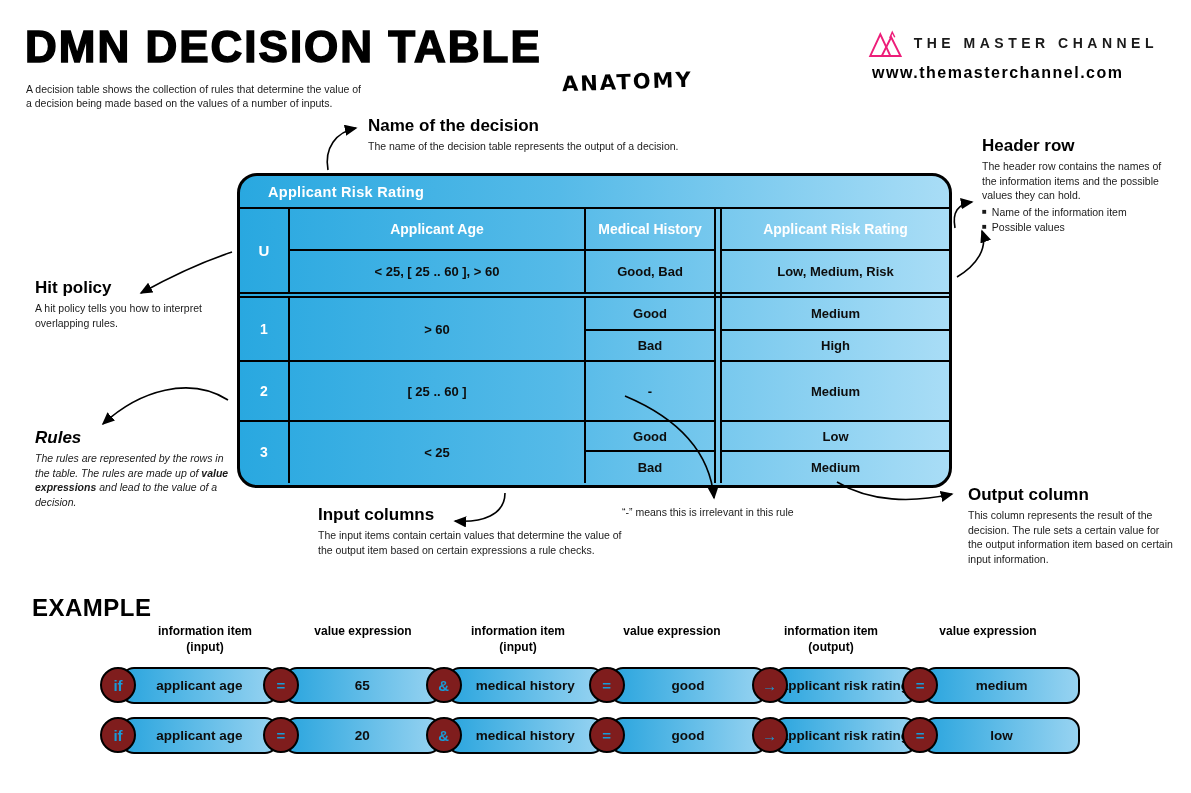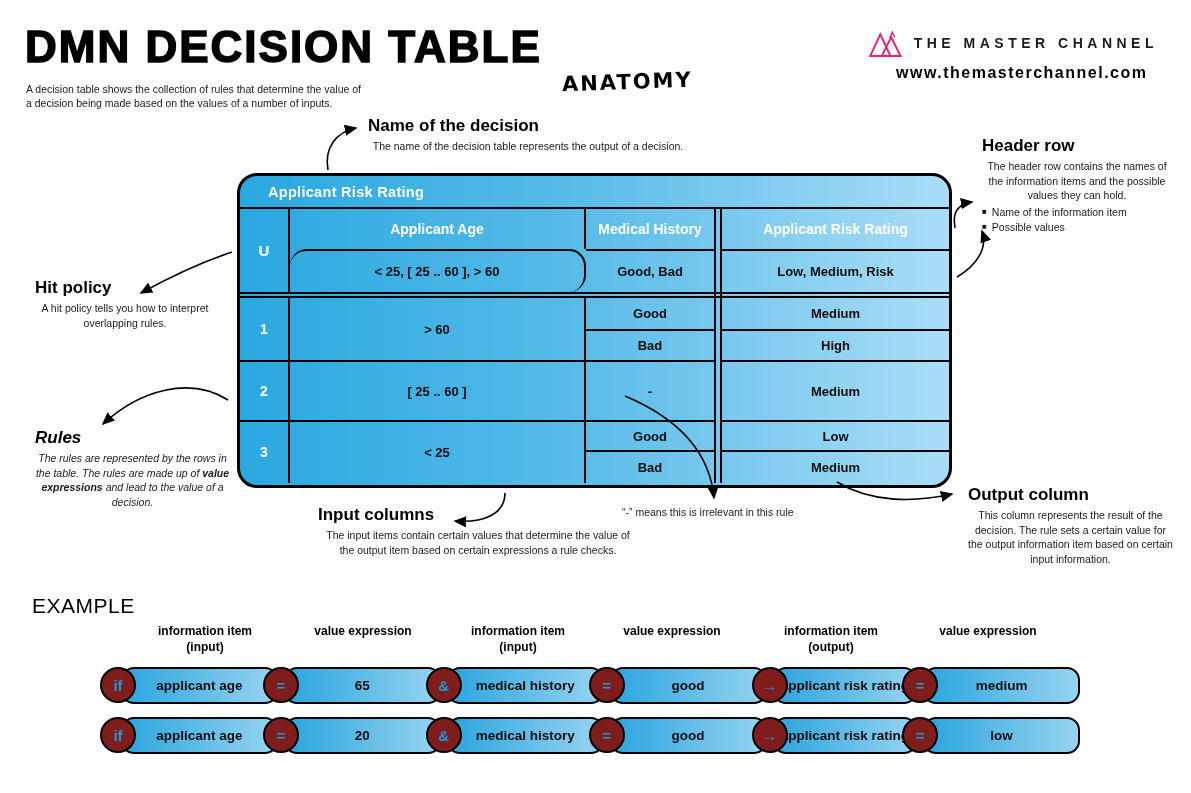--- a/index.html
+++ b/index.html
@@ -10,25 +10,25 @@
   
   .title { position:absolute; left:25px; top:22px; font-size:44px; font-weight:900;
            letter-spacing:2px; color:#000;text-align:right; -webkit-text-stroke:1.5px #000; }
   .subtitle { position:absolute; left:26px; top:82px; font-size:10.5px; line-height:1.35; color:#1a1a1a; }
   .anatomy { position:absolute; left:562px; top:70px; font-size:21px; font-weight:900;
              font-family:"DejaVu Sans", sans-serif; letter-spacing:2px; transform:rotate(-2deg); color:#000; }
 
   .brand { position:absolute; left:868px; top:24px; width:290px; }
   .brand-row { display:flex; align-items:center; }
   .brand-name { font-size:14px; letter-spacing:4.5px; font-weight:bold; color:#1a1a1a; margin-left:8px; white-space:nowrap; }
-  .brand-url { font-size:16px; font-weight:bold; letter-spacing:1.5px; color:#000; margin-top:2px; margin-left:28px; }
+  .brand-url { font-size:16px; font-weight:bold; letter-spacing:1.5px; color:#000; margin-top:2px; margin-left:4px; }
 
   
   .ann-h { font-size:17px; font-weight:bold; color:#000; }
-  .ann-b { font-size:10.5px; line-height:1.4; color:#1a1a1a; margin-top:3px;text-align:center; }
+  .ann-b { font-size:10.5px; line-height:1.4; color:#1a1a1a; margin-top:3px; }
   .ann { position:absolute; }
   .bullet-line { display:flex; align-items:center; gap:5px; font-size:10.5px; color:#1a1a1a; margin-top:3px; }
   .sq { font-size:8px; line-height:1; }
 
   
   .dt { position:absolute; left:237px; top:173px; width:715px; height:315px;
         border:3px solid #000; border-radius:20px; overflow:hidden;
         background:linear-gradient(90deg,#29a8e0 0%,#55bae8 45%,#a9ddf6 100%); }
   .dt-titlebar { height:33px; border-bottom:2.5px solid #000; display:flex; align-items:center;
                  padding-left:28px; color:#fff; font-weight:bold; font-size:14.5px; letter-spacing:.3px; }
@@ -37,21 +37,21 @@
              grid-template-rows:40px 43px 6px 31px 31px 60px 30px 1fr; }
   .c { display:flex; align-items:center; justify-content:center; font-weight:bold; font-size:13px; color:#0d0d0d; }
   .cw { color:#fff; font-size:14px; }
   .br { border-right:2.5px solid #000; }
   .bt { border-top:2px solid #000; }
   .bt2 { border-top:2.5px solid #000; }
   .dblv { border-left:2.5px solid #000; border-right:2.5px solid #000; }
   .sep { border-top:2.5px solid #000; border-bottom:2.5px solid #000; }
 
   
-  .ex-head { position:absolute; left:32px; top:594px; font-size:21px; font-weight:400; letter-spacing:.5px; color:#000; }
+  .ex-head { position:absolute; left:32px; top:594px; font-size:24px; font-weight:700; letter-spacing:.5px; color:#000; }
   .ex-label { position:absolute; top:624px; width:170px; text-align:center; font-size:12px; font-weight:bold; line-height:1.3; color:#000; }
   .ex-row { position:absolute; left:100px; width:965px; height:38px; display:flex; align-items:center; }
   .crc { flex:0 0 36px; width:36px; height:36px; border:2.5px solid #000; border-radius:50%; background:#7f1d1d;
          z-index:2; display:flex; align-items:center; justify-content:center;
          color:#189bd7; font-weight:bold; font-size:15px; }
   .pill { height:37px; border:2.5px solid #000; border-radius:13px;
           background:linear-gradient(90deg,#2aa5de 0%,#97d3f1 100%);
           z-index:1; margin:0 -15px; display:flex; align-items:center; justify-content:center;
           font-weight:bold; font-size:13.5px; color:#0d0d0d; flex:1 1 0; }
   .pill.narrow { flex-grow:.92; }
@@ -125,21 +125,21 @@
 
   <div class="dt">
     <div class="dt-titlebar">Applicant Risk Rating</div>
     <div class="dt-grid">
       <div class="c cw br" style="grid-area:1/1/3/2; font-size:15px;">U</div>
       <div class="c cw br" style="grid-area:1/2/2/3;">Applicant Age</div>
       <div class="c cw" style="grid-area:1/3/2/4;">Medical History</div>
       <div class="dblv" style="grid-area:1/4/9/5;"></div>
       <div class="c cw" style="grid-area:1/5/2/6;">Applicant Risk Rating</div>
 
-      <div class="c bt br" style="grid-area:2/2/3/3;border-radius:17px;">&lt; 25, [ 25 .. 60 ], &gt; 60</div>
+      <div class="c bt br" style="grid-area:2/2/3/3;">&lt; 25, [ 25 .. 60 ], &gt; 60</div>
       <div class="c bt" style="grid-area:2/3/3/4;">Good, Bad</div>
       <div class="c bt" style="grid-area:2/5/3/6;">Low, Medium, Risk</div>
 
       <div class="sep" style="grid-area:3/1/4/6;"></div>
 
       <div class="c cw br" style="grid-area:4/1/6/2;">1</div>
       <div class="c br" style="grid-area:4/2/6/3;">&gt; 60</div>
       <div class="c" style="grid-area:4/3/5/4;">Good</div>
       <div class="c" style="grid-area:4/5/5/6;">Medium</div>
       <div class="c bt" style="grid-area:5/3/6/4;">Bad</div>

